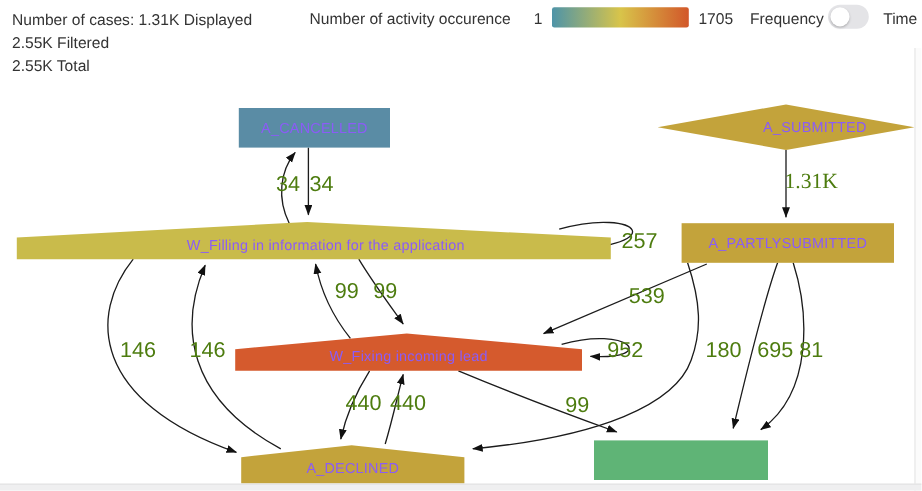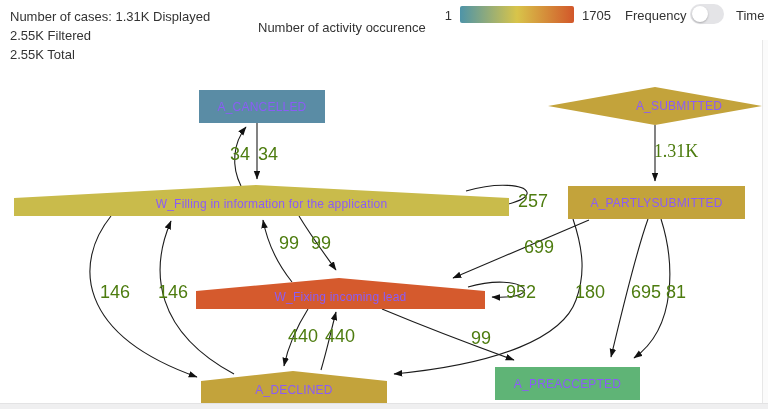--- a/index.html
+++ b/index.html
@@ -3,21 +3,21 @@
 <meta charset="utf-8">
 <style>
   * { margin:0; padding:0; box-sizing:border-box; }
   html,body { width:768px; height:409px; overflow:hidden; background:#ffffff;
               font-family:"Liberation Sans", sans-serif; }
   #stage { position:relative; width:768px; height:409px; background:#fff; }
 
   
   .hdr-text { position:absolute; font-size:13px; color:#333; white-space:nowrap; }
   #case-block { left:10px; top:7px; line-height:19px; }
-  #legend-title { left:258px; top:8px;margin-top:12px; }
+  #legend-title { left:258px; top:8px; }
   #legend-min { left:432px; top:8px; width:20px; text-align:right; }
   #legend-bar { position:absolute; left:460px; top:6px; width:114px; height:17px; border-radius:2px; }
   #legend-max { left:582px; top:8px; }
   #toggle-label-left { left:625px; top:8px; }
   #toggle-label-right { left:736px; top:8px; }
   #freq-toggle { position:absolute; left:690px; top:4px; width:34px; height:20px;
                  background:#e4e4e7; border-radius:10px; cursor:pointer; }
   #freq-toggle .knob { position:absolute; left:2px; top:2px; width:16px; height:16px;
                  background:#fff; border-radius:50%; box-shadow:0 1px 2px rgba(0,0,0,.25); }
 
@@ -92,33 +92,32 @@
     <polygon points="201,381 293,371 387,381 387,403 201,403" fill="#C3A33B"></polygon>
     <rect x="495" y="367" width="145" height="33" fill="#5FB476"></rect>
   </svg>
 
   <div class="node-label" style="left:199px;top:90px;width:126px;height:33px;">A_CANCELLED</div>
   <div class="node-label" style="left:572px;top:87px;width:214px;height:38px;">A_SUBMITTED</div>
   <div class="node-label banner-pad" style="left:24px;top:185px;width:495px;height:31px;">W_Filling in information for the application</div>
   <div class="node-label banner-pad" style="left:196px;top:278px;width:289px;height:31px;">W_Fixing incoming lead</div>
   <div class="node-label" style="left:568px;top:186px;width:177px;height:33px;">A_PARTLYSUBMITTED</div>
   <div class="node-label banner-pad" style="left:201px;top:371px;width:186px;height:30px;">A_DECLINED</div>
-  <div class="node-label" style="left:495px;top:367px;width:145px;height:33px;">A_PREACCEPTED</div>
 
   <div class="elabel" style="left:240px;top:154px;">34</div>
   <div class="elabel" style="left:268px;top:154px;">34</div>
   <div class="elabel" style="left:676px;top:151px;font-family:Liberation Serif, serif;">1.31K</div>
   <div class="elabel" style="left:533px;top:201px;">257</div>
   <div class="elabel" style="left:289px;top:243px;">99</div>
   <div class="elabel" style="left:321px;top:243px;">99</div>
-  <div class="elabel" style="left:539px;top:247px;">699</div>
+  <div class="elabel" style="left:539px;top:247px;">539</div>
   <div class="elabel" style="left:521px;top:292px;">952</div>
   <div class="elabel" style="left:115px;top:292px;">146</div>
   <div class="elabel" style="left:173px;top:292px;">146</div>
-  <div class="elabel" style="left:590px;top:292px;text-align:center;">180</div>
+  <div class="elabel" style="left:603px;top:292px;text-align:center;">180</div>
   <div class="elabel" style="left:646px;top:292px;">695</div>
   <div class="elabel" style="left:676px;top:292px;">81</div>
   <div class="elabel" style="left:303px;top:336px;">440</div>
   <div class="elabel" style="left:340px;top:336px;">440</div>
   <div class="elabel" style="left:481px;top:338px;">99</div>
 
   <div id="right-edge"></div>
   <div id="bottom-strip"></div>
 </div>
 

